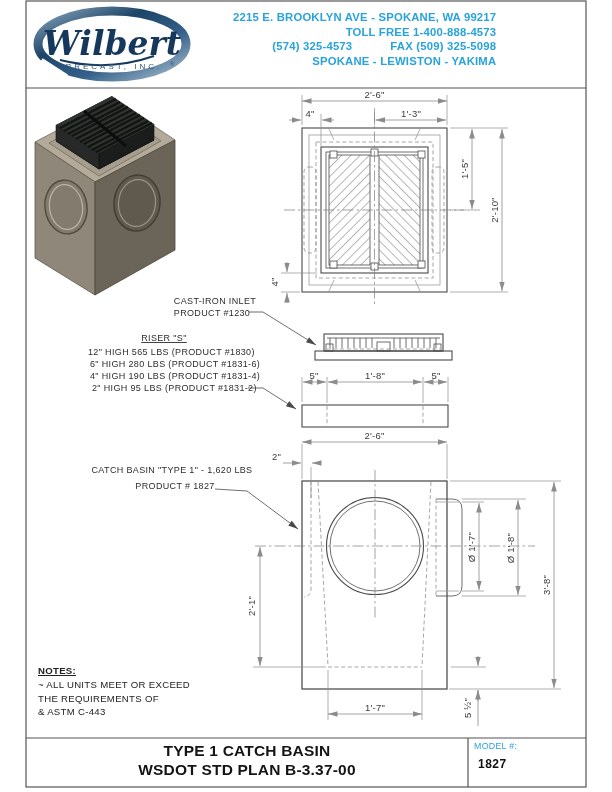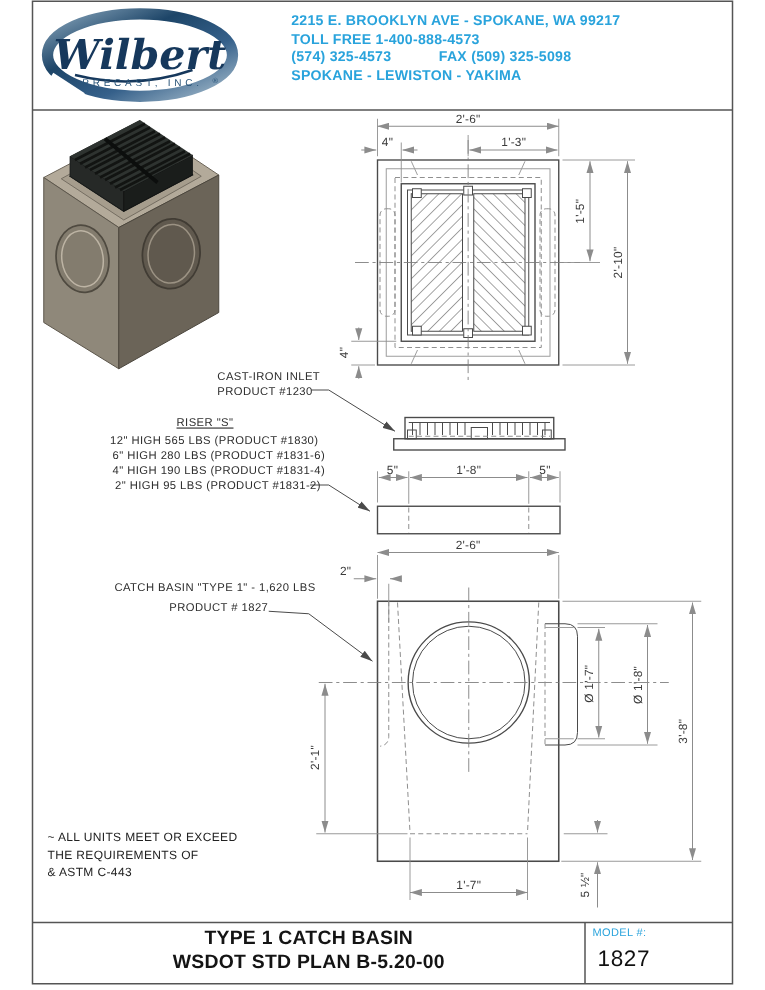--- a/index.html
+++ b/index.html
@@ -1,33 +1,33 @@
 <!DOCTYPE html>
 <html><head>
 <meta charset="utf-8">
 <style>
   html,body{margin:0;padding:0;background:#e8e8e8;}
   .sheet{position:relative;width:612px;height:792px;background:#ffffff;overflow:hidden;
          font-family:"Liberation Sans",sans-serif;}
   .abs{position:absolute;}
   
   .contact{left:233px;top:10px;color:#29a3dc;font-size:11.3px;line-height:14.6px;
-           font-weight:bold;letter-spacing:.2px;}
+           font-weight:bold;letter-spacing:.2px;text-align:right;}
   .contact .site{font-weight:bold;}
   .contact .gap{display:inline-block;width:38px;}
   
   .notes{left:38px;top:664px;font-size:9.6px;line-height:13.8px;color:#222;
          letter-spacing:.3px;}
   .notes .ttl{font-weight:bold;text-decoration:underline;}
   
   .f-title{left:26px;top:741px;width:442px;text-align:center;color:#141414;
            font-size:15.5px;font-weight:bold;line-height:19px;letter-spacing:.2px;}
   .f-model-label{left:474px;top:741px;color:#29a3dc;font-size:8.8px;font-weight:normal;
                  letter-spacing:.3px;}
-  .f-model-num{left:478px;top:757px;color:#111;font-size:18px;font-weight:normal;
+  .f-model-num{left:478px;top:757px;color:#111;font-size:12px;font-weight:bold;
                letter-spacing:.5px;}
   
   .ln{stroke:#4a4a4a;stroke-width:1.1;fill:none;}
   .lnb{stroke:#4a4a4a;stroke-width:1.25;fill:none;}
   .ln2{stroke:#4a4a4a;stroke-width:.8;fill:none;}
   .gy{stroke:#9d9d9d;stroke-width:.8;fill:none;}
   .dash{stroke:#8f8f8f;stroke-width:.8;fill:none;stroke-dasharray:4 2.6;}
   .cl{stroke:#7d7d7d;stroke-width:.7;fill:none;stroke-dasharray:11 3 2.5 3;}
   .ext{stroke:#8c8c8c;stroke-width:.7;fill:none;}
   .dim{stroke:#8c8c8c;stroke-width:.8;fill:none;}
@@ -236,25 +236,26 @@
   </svg>
 
   <div class="abs contact">
     <div>2215 E. BROOKLYN AVE - SPOKANE, WA 99217</div>
     <div>TOLL FREE  1-400-888-4573</div>
     <div><span>(574) 325-4573</span><span class="gap"></span><span>FAX (509) 325-5098</span></div>
     <div>SPOKANE - LEWISTON - YAKIMA</div>
   </div>
 
   <div class="abs notes">
+    <div class="ttl">NOTES:</div>
     <div>~ ALL UNITS MEET OR EXCEED</div>
     <div>THE REQUIREMENTS OF</div>
     <div>&amp; ASTM C-443</div>
   </div>
 
   <div class="abs f-title">
     <div>TYPE 1 CATCH BASIN</div>
-    <div>WSDOT STD PLAN B-5.20-00</div>
+    <div>WSDOT STD PLAN B-3.37-00</div>
   </div>
   <div class="abs f-model-label">MODEL #:</div>
   <div class="abs f-model-num">1827</div>
 
 </div>
 
 </body></html>

